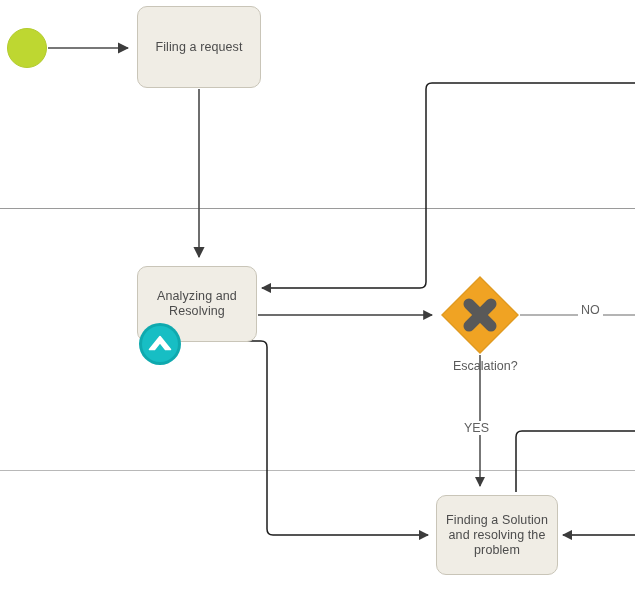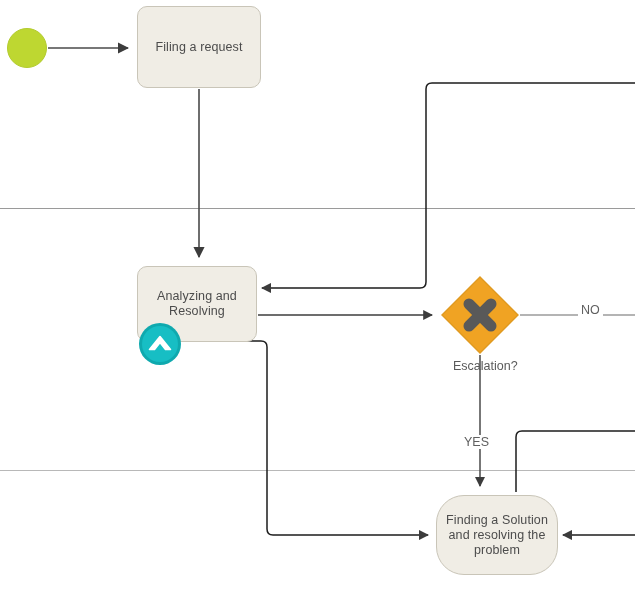--- a/index.html
+++ b/index.html
@@ -167,22 +167,22 @@
     <svg width="78" height="78" viewBox="0 0 78 78" xmlns="http://www.w3.org/2000/svg">
       <polygon points="39,1 77,39 39,77 1,39" fill="#f0a323" stroke="#e09a20" stroke-width="1.4"></polygon>
       <g stroke="#595959" stroke-width="11" stroke-linecap="round">
         <line x1="28" y1="28" x2="50" y2="50"></line>
         <line x1="50" y1="28" x2="28" y2="50"></line>
       </g>
     </svg>
   </div>
   <div class="gateway-label" style="left:437px; top:359px;margin-left:16px;">Escalation?</div>
 
-  <div class="node task" style="left:436px; top:495px; width:122px; height:80px;border-radius:28px;">
+  <div class="node task" style="left:436px; top:495px; width:122px; height:80px;">
     <span class="task-label">Finding a Solution
 and resolving the
 problem</span>
   </div>
 
   <div class="flow-label" style="left:578px; top:303px;text-align:center;">NO</div>
-  <div class="flow-label" style="left:461px; top:435px;">YES</div>
+  <div class="flow-label" style="left:461px; top:421px;">YES</div>
 
 </div>
 
 </body></html>

